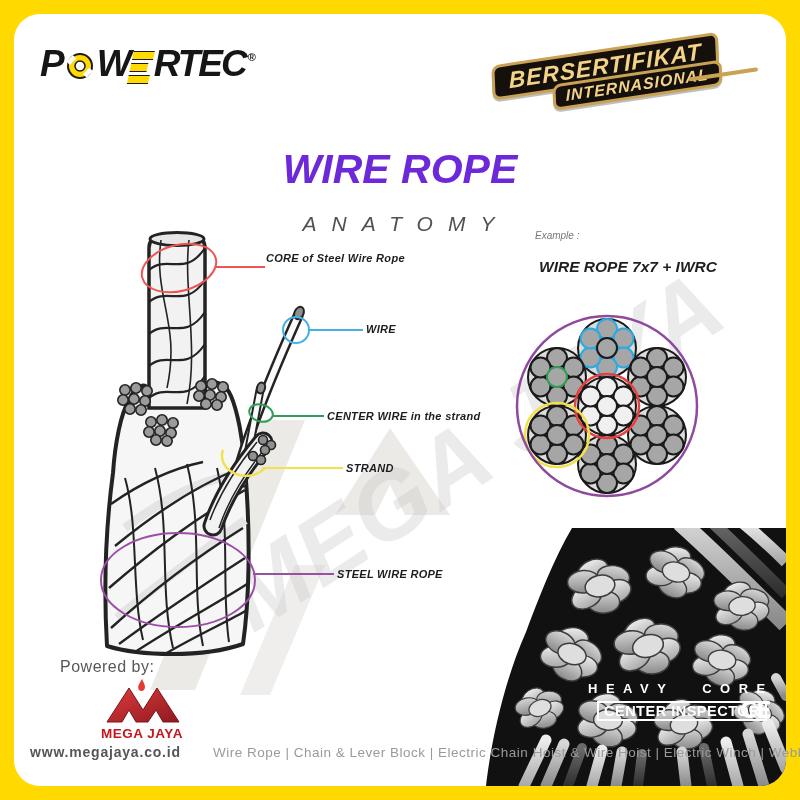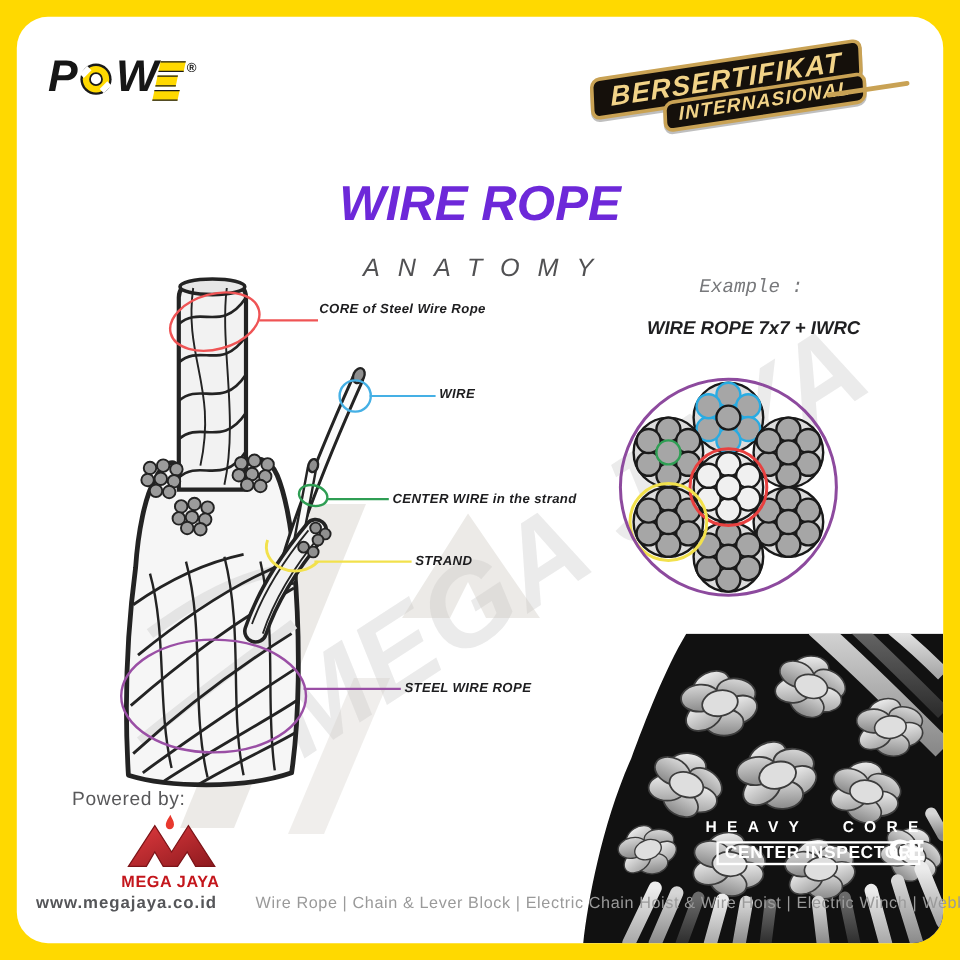--- a/index.html
+++ b/index.html
@@ -51,21 +51,21 @@
   .title-main{font-size:41px;font-weight:bold;font-style:italic;color:#6d28d9;letter-spacing:0px;}
   .title-sub{font-size:21px;font-style:italic;color:#515153;letter-spacing:15px;margin-top:19px;padding-left:12px;}
   
   .alabel{
     position:absolute;z-index:6;font-size:11px;font-weight:bold;font-style:italic;
     color:#1d1d1f;letter-spacing:0.3px;white-space:nowrap;
   }
   .anatomy-svg{position:absolute;left:95px;top:228px;z-index:3;}
   
   .example{position:absolute;left:535px;top:230px;width:186px;z-index:5;}
-  .ex-cap{font-size:16px;font-style:italic;color:#77787b;text-align:center;padding-right:4px;font-family:Liberation Mono, monospace;}
+  .ex-cap{font-size:10px;font-style:italic;color:#77787b;text-align:left;padding-right:4px;}
   .ex-l1{font-size:15px;font-style:italic;color:#3f3f41;text-align:center;margin-top:4px;letter-spacing:0.5px;}
   .ex-l2{font-size:15.5px;font-weight:bold;font-style:italic;color:#1f1f21;text-align:center;margin-top:17px;}
   .cross-svg{position:absolute;left:507px;top:306px;z-index:3;}
   
   .photo{
     position:absolute;left:480px;top:528px;width:306px;height:258px;z-index:2;
     border-bottom-right-radius:26px;overflow:hidden;
   }
   .ph-heavy{
     position:absolute;left:588px;top:681px;z-index:6;color:#ffffff;
@@ -106,20 +106,21 @@
     <circle cx="16" cy="17" r="5" fill="#ffffff" stroke="#1a1a1a" stroke-width="1.5"></circle>
     <rect x="5" y="7" width="5" height="9" fill="#ffffff" transform="rotate(45 8 11)"></rect>
     <rect x="22" y="19" width="5" height="9" fill="#ffffff" transform="rotate(45 24 23)"></rect>
   </svg>
   <span class="blk">W</span>
   <span class="ebars">
       <div></div>
       <div></div>
       <div></div>
     </span>
+  <span class="blk">RTEC</span>
   <span class="reg">®</span>
 </div>
 
 <div class="badge">
   <div><span class="bar b1">BERSERTIFIKAT</span></div>
   <div class="row2">
     <span class="bar b2">INTERNASIONAL</span>
     <span class="tail"></span>
   </div>
 </div>

